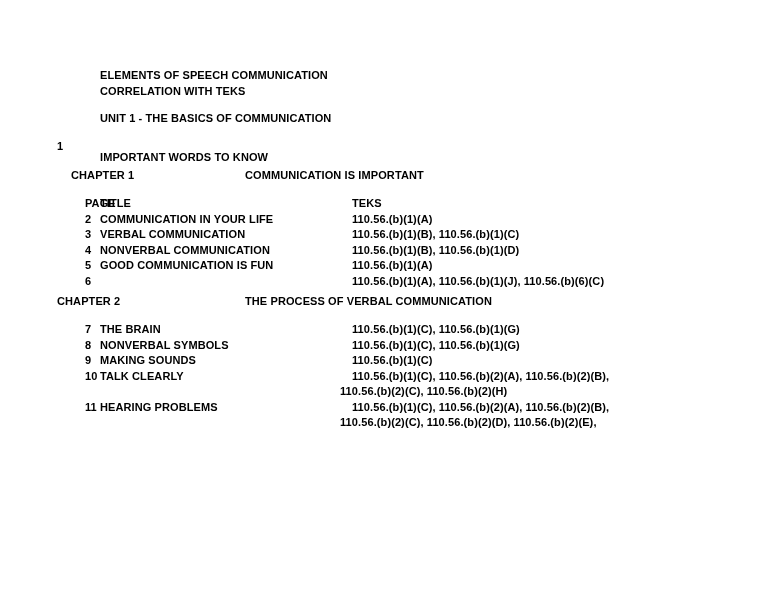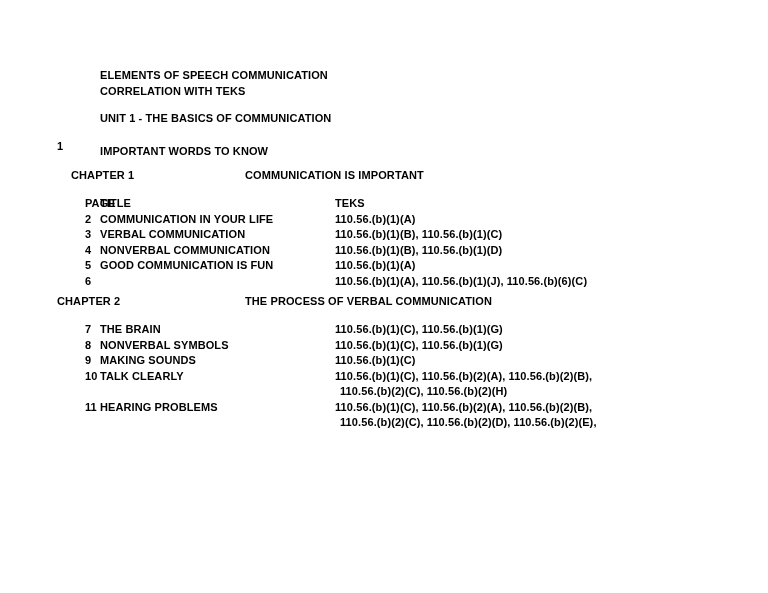--- a/index.html
+++ b/index.html
@@ -43,41 +43,41 @@
     position: absolute;
     left: 57px;
     margin-left: 28px;
   }
   .c-title {
     position: absolute;
     left: 100px;
   }
   .c-teks {
     position: absolute;
-    left: 335px;
+    left: 352px;
   }
   .blockA {
     position: absolute;
     left: 100px;
     top: 68px;
   }
   .blockUnit {
     position: absolute;
     left: 100px;
     top: 111px;
   }
   .blockWords {
     position: absolute;
     left: 57px;
     top: 139px;
   }
   .blockWordsLabel {
     position: absolute;
     left: 100px;
-    top: 144px;
+    top: 150px;
   }
   .chapter1 {
     position: absolute;
     left: 71px;
     top: 168px;
   }
   .chapter1title {
     position: absolute;
     left: 245px;
     top: 168px;

